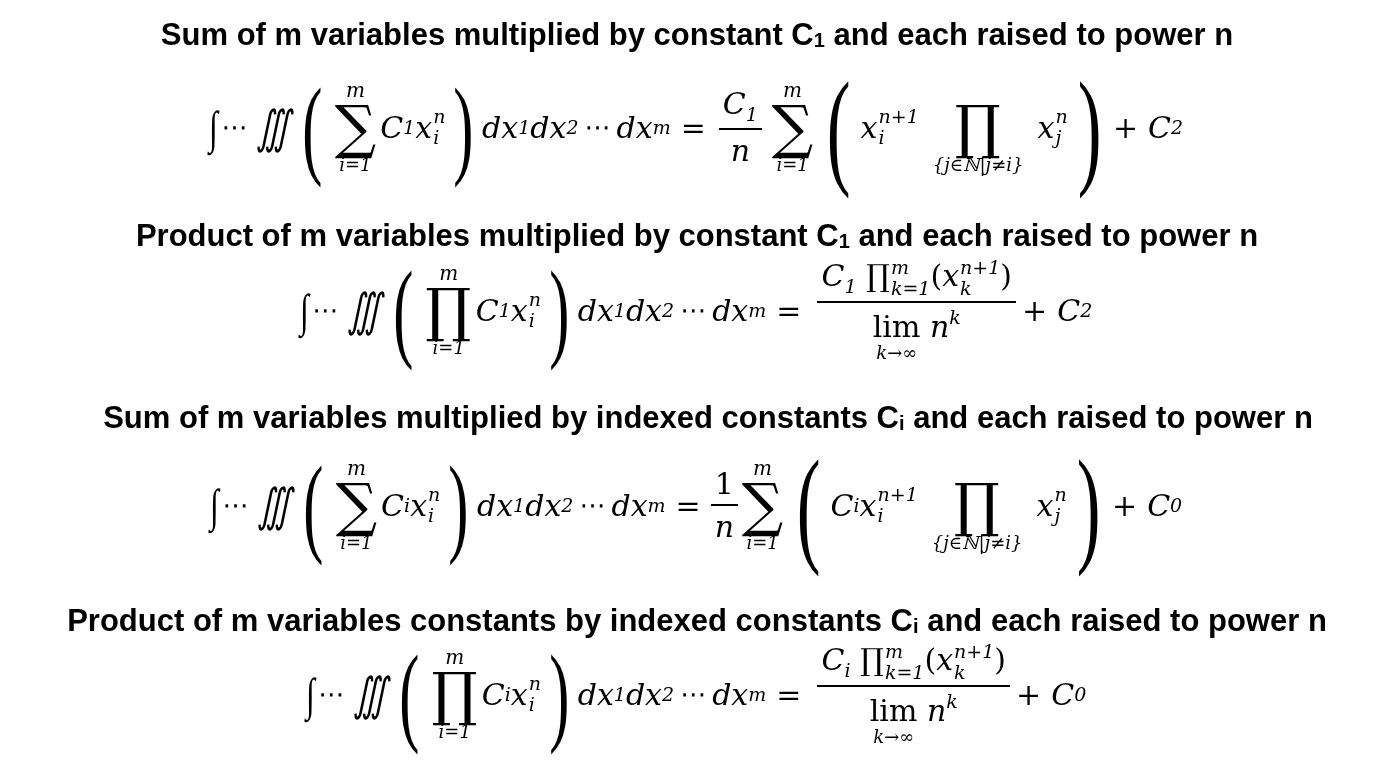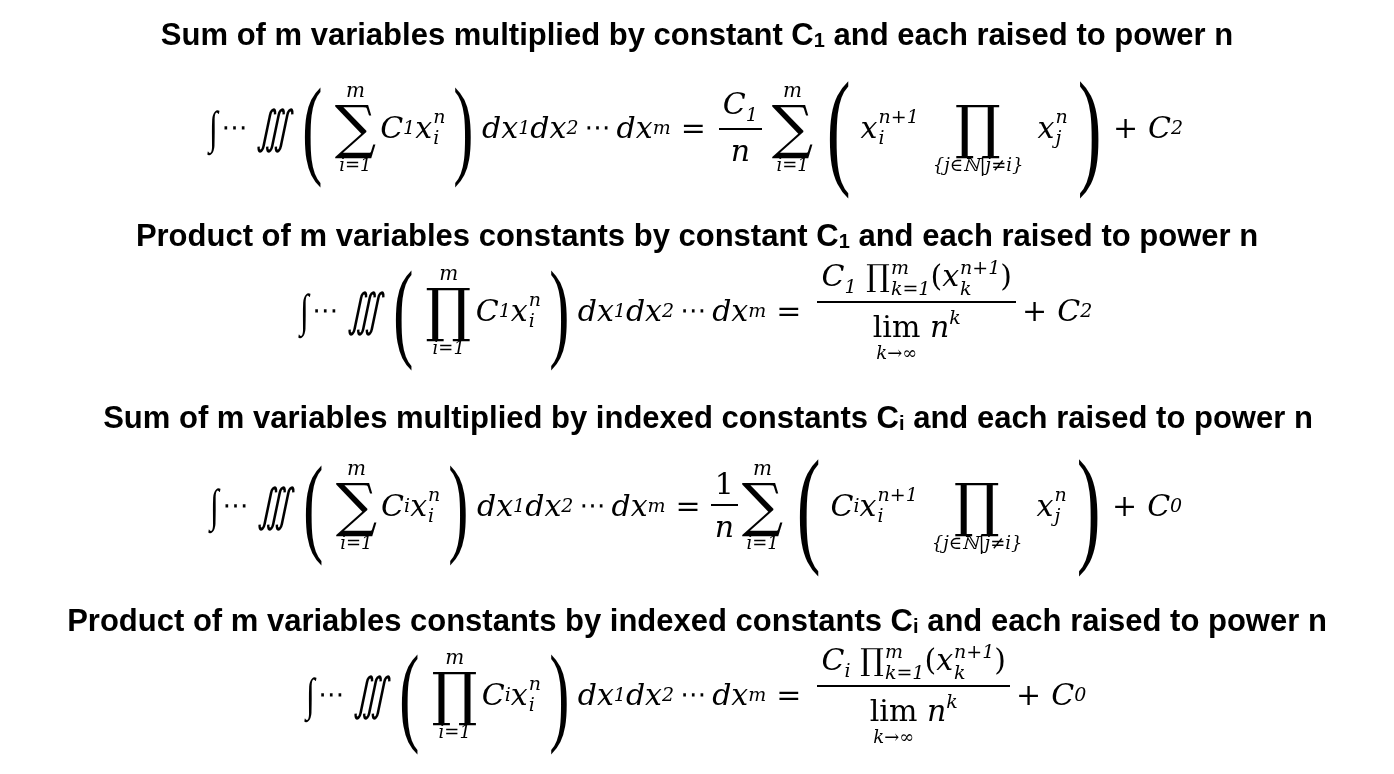--- a/index.html
+++ b/index.html
@@ -94,21 +94,21 @@
     <span class="sp">
       <span class="s">n</span>
       <span class="b">j</span>
     </span>
   <span class="paren" style="font-size:130px;">)</span>
   <span class="op" style="margin-left:2px;">+</span>
   <span>C</span>
     <sub class="m">2</sub>
 </div>
 
-<div class="title" style="top:220px;"><span>Product of m variables constants by constant C</span><sub>1</sub><span> and each raised to power n</span></div>
+<div class="title" style="top:220px;"><span>Product of m variables multiplied by constant C</span><sub>1</sub><span> and each raised to power n</span></div>
 <div class="eq" style="top:254px; height:112px;">
   <span class="int">∫</span>
   <span class="dots">⋯</span>
   <span class="int">∭</span>
   <span class="paren" style="font-size:110px;">(</span>
   <span class="bigop">
       <span class="lim">m</span>
       <span class="sym">∏</span>
       <span class="below">i=1</span>
     </span>

